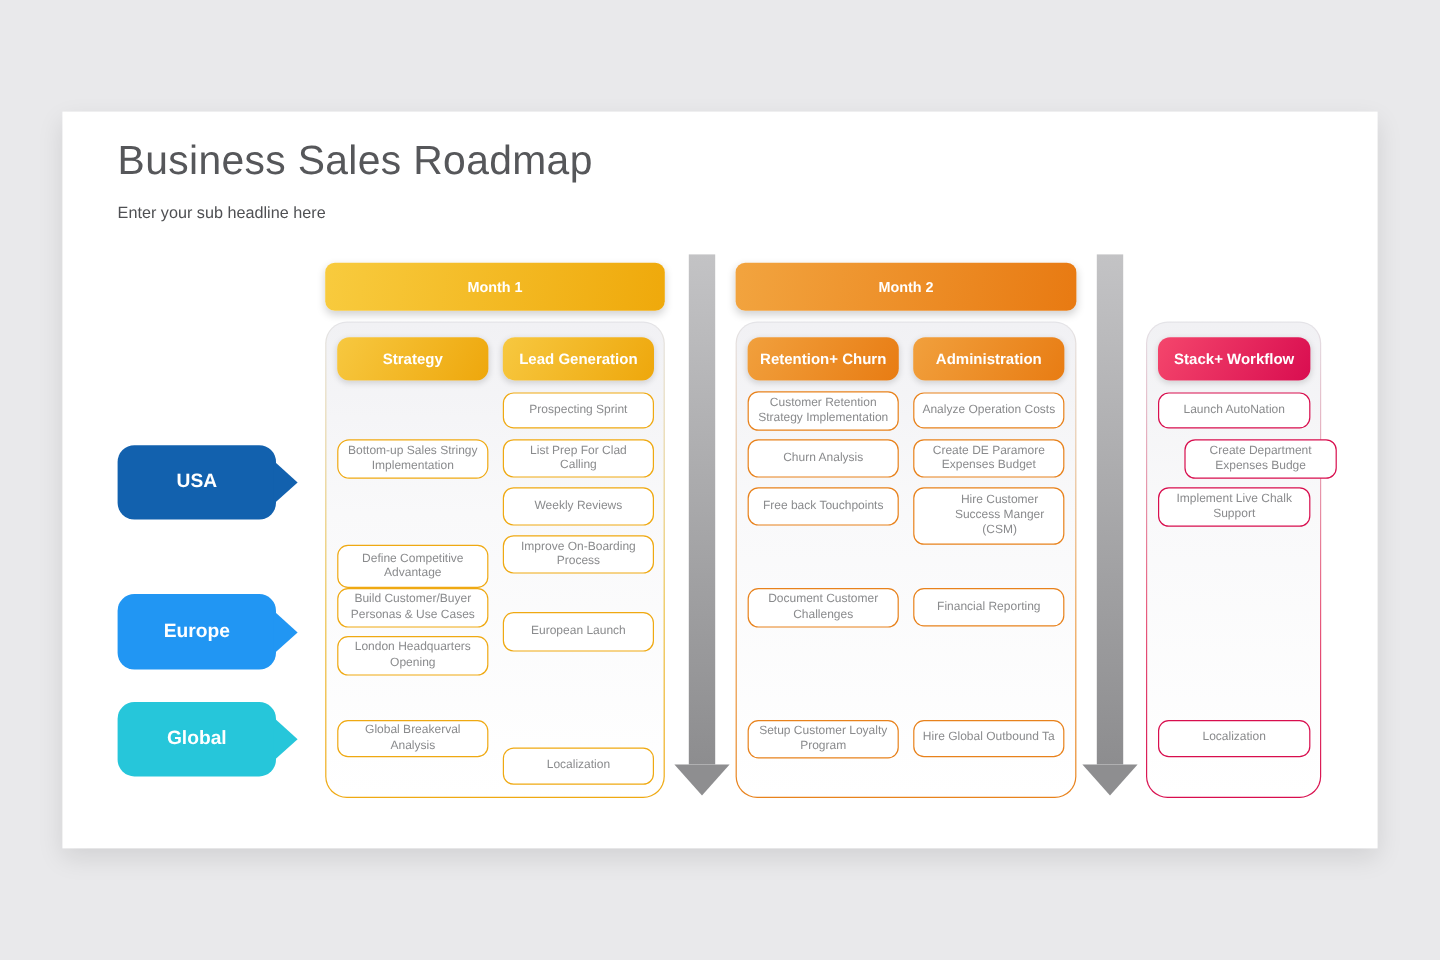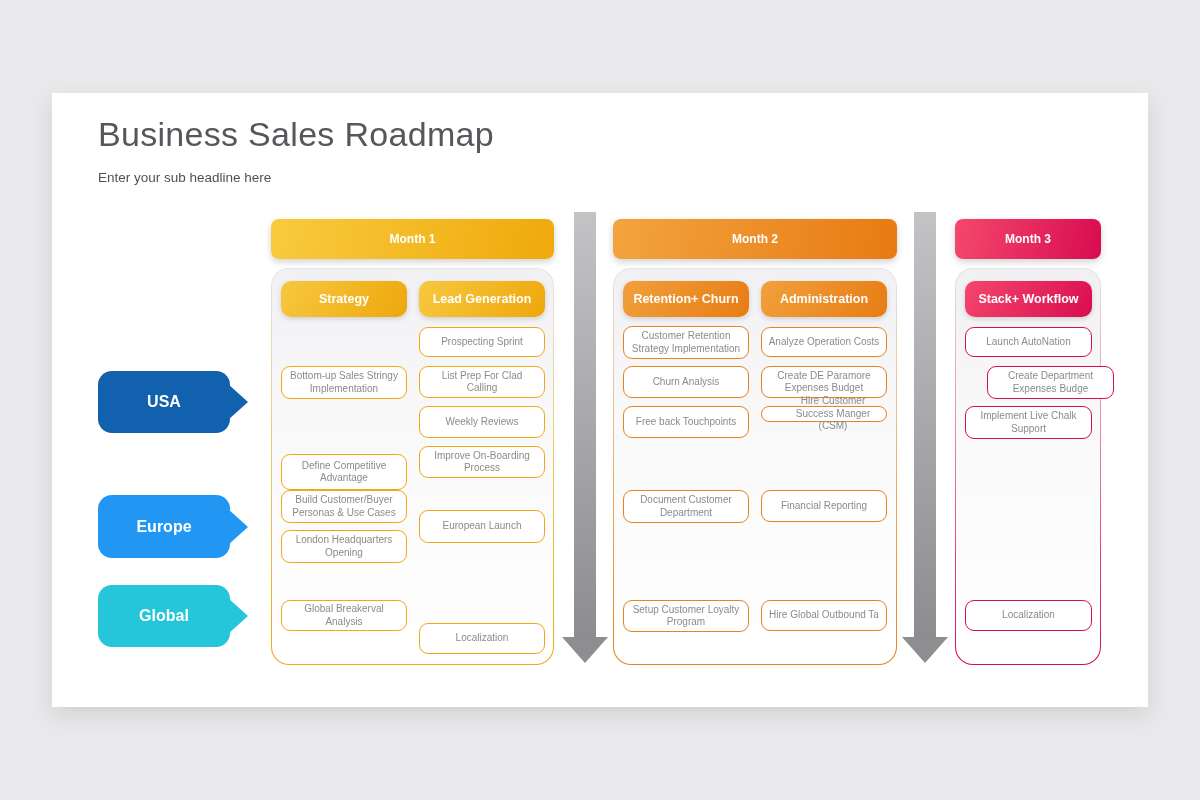--- a/index.html
+++ b/index.html
@@ -125,21 +125,21 @@
 
   <div class="arrow a1"></div>
   <div class="arrow a2"></div>
 
   <div class="col-header m1">Month 1</div>
   <div class="panel m1">
     <div class="panel-inner">
       <div class="track-btn col-left" style="width:126px;">Strategy</div>
       <div class="track-btn col-right" style="width:126px;">Lead Generation</div>
 
-      <div class="item col-left" style="top:97px;height:33px;">Bottom-up Sales Stringy Implementation</div>
+      <div class="item col-left" style="top:97px;height:33px;border-radius:10px;">Bottom-up Sales Stringy Implementation</div>
       <div class="item col-left" style="top:137px;height:36px;margin-top:48px;">Define Competitive Advantage</div>
       <div class="item col-left" style="top:221px;height:33px;">Build Customer/Buyer Personas &amp; Use Cases</div>
       <div class="item col-left" style="top:261px;height:33px;">London Headquarters Opening</div>
       <div class="item col-left" style="top:331px;height:31px;">Global Breakerval Analysis</div>
 
       <div class="item col-right" style="top:58px;height:30px;">Prospecting Sprint</div>
       <div class="item col-right" style="top:97px;height:32px;">List Prep For Clad Calling</div>
       <div class="item col-right" style="top:137px;height:32px;">Weekly Reviews</div>
       <div class="item col-right" style="top:177px;height:32px;">Improve On-Boarding Process</div>
       <div class="item col-right" style="top:241px;height:33px;">European Launch</div>
@@ -149,32 +149,31 @@
 
   <div class="col-header m2">Month 2</div>
   <div class="panel m2">
     <div class="panel-inner">
       <div class="track-btn col-left" style="width:126px;">Retention+ Churn</div>
       <div class="track-btn col-right" style="width:126px;">Administration</div>
 
       <div class="item col-left" style="top:57px;height:33px;">Customer Retention Strategy Implementation</div>
       <div class="item col-left" style="top:97px;height:32px;">Churn Analysis</div>
       <div class="item col-left" style="top:137px;height:32px;">Free back Touchpoints</div>
-      <div class="item col-left" style="top:221px;height:33px;">Document Customer Department</div>
+      <div class="item col-left" style="top:221px;height:33px;">Document Customer Challenges</div>
       <div class="item col-left" style="top:331px;height:32px;">Setup Customer Loyalty Program</div>
 
       <div class="item col-right" style="top:58px;height:30px;">Analyze Operation Costs</div>
       <div class="item col-right" style="top:97px;height:32px;">Create DE Paramore Expenses Budget</div>
-      <div class="item col-right" style="top:137px;height:16px;padding-left:24px;">Hire Customer Success Manger (CSM)</div>
+      <div class="item col-right" style="top:137px;height:48px;padding-left:24px;">Hire Customer Success Manger (CSM)</div>
       <div class="item col-right" style="top:221px;height:32px;">Financial Reporting</div>
       <div class="item col-right" style="top:331px;height:31px;">Hire Global Outbound Ta</div>
     </div>
   </div>
 
-  <div class="col-header m3">Month 3</div>
   <div class="panel m3">
     <div class="panel-inner">
       <div class="track-btn col-left" style="width:127px;">Stack+ Workflow</div>
 
       <div class="item col-left" style="top:58px;height:30px;">Launch AutoNation</div>
       <div class="item col-left" style="top:97px;height:33px;margin-left:22px;">Create Department Expenses Budge</div>
       <div class="item col-left" style="top:137px;height:33px;">Implement Live Chalk Support</div>
       <div class="item col-left" style="top:331px;height:31px;">Localization</div>
     </div>
   </div>

